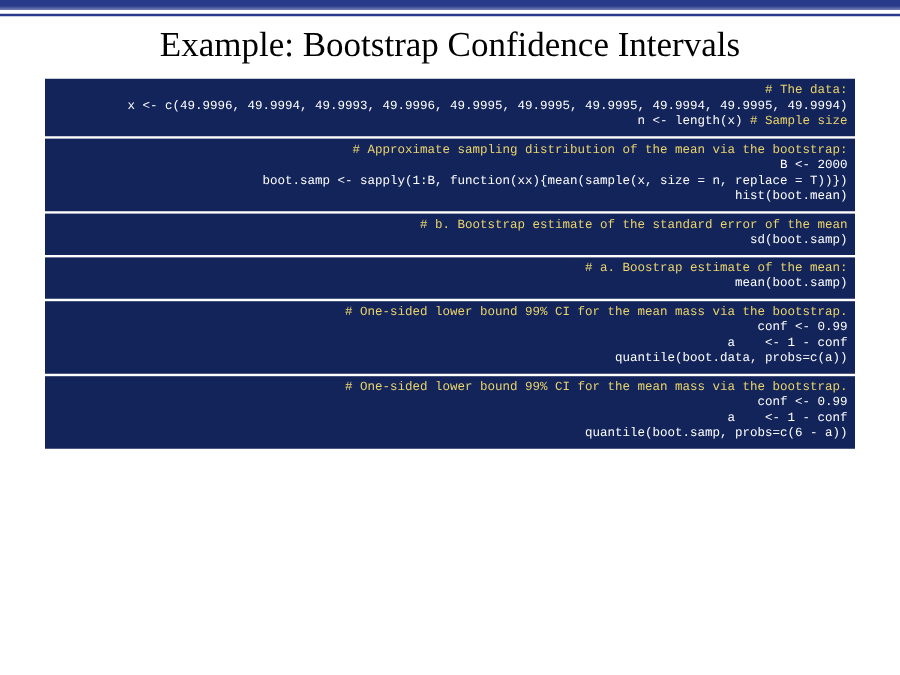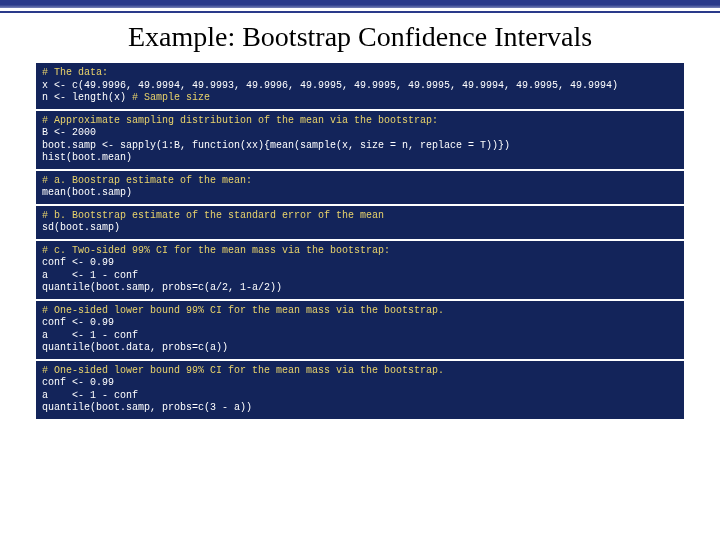--- a/index.html
+++ b/index.html
@@ -33,20 +33,21 @@
   }
   .title {
     font-size: 28px;
     text-align: center;
     margin: 8px 0 10px 0;
     color: #000;
     font-weight: normal;
   }
   .code-area {
     margin: 0 36px 0 36px;
+    text-align: right;
   }
   .code-block {
     background: #13245a;
     color: #fff;
     font-family: "Courier New", Courier, monospace;
     font-size: 10px;
     line-height: 1.25;
     padding: 4px 6px 4px 6px;
     border-bottom: 2px solid #fff;
     white-space: pre;
@@ -71,35 +72,31 @@
 
     <div class="code-block"><span class="comment"># The data:</span>
 <span>x &lt;- c(49.9996, 49.9994, 49.9993, 49.9996, 49.9995, 49.9995, 49.9995, 49.9994, 49.9995, 49.9994)</span>
 <span>n &lt;- length(x) </span><span class="comment"># Sample size</span></div>
 
     <div class="code-block"><span class="comment"># Approximate sampling distribution of the mean via the bootstrap:</span>
 <span>B &lt;- 2000</span>
 <span>boot.samp &lt;- sapply(1:B, function(xx){mean(sample(x, size = n, replace = T))})</span>
 <span>hist(boot.mean)</span></div>
 
+    <div class="code-block"><span class="comment"># b. Bootstrap estimate of the standard error of the mean</span>
+<span>sd(boot.samp)</span></div>
+
     <div class="code-block"><span class="comment"># a. Boostrap estimate of the mean:</span>
 <span>mean(boot.samp)</span></div>
 
-    <div class="code-block"><span class="comment"># b. Bootstrap estimate of the standard error of the mean</span>
-<span>sd(boot.samp)</span></div>
-
-    <div class="code-block"><span class="comment"># c. Two-sided 99% CI for the mean mass via the bootstrap:</span>
-<span>conf &lt;- 0.99</span>
-<span>a    &lt;- 1 - conf</span>
-<span>quantile(boot.samp, probs=c(a/2, 1-a/2))</span></div>
 
     <div class="code-block"><span class="comment"># One-sided lower bound 99% CI for the mean mass via the bootstrap.</span>
 <span>conf &lt;- 0.99</span>
 <span>a    &lt;- 1 - conf</span>
 <span>quantile(boot.data, probs=c(a))</span></div>
 
     <div class="code-block"><span class="comment"># One-sided lower bound 99% CI for the mean mass via the bootstrap.</span>
 <span>conf &lt;- 0.99</span>
 <span>a    &lt;- 1 - conf</span>
-<span>quantile(boot.samp, probs=c(3 - a))</span></div>
+<span>quantile(boot.samp, probs=c(6 - a))</span></div>
 
   </div>
 </div>
 
 </body></html>

